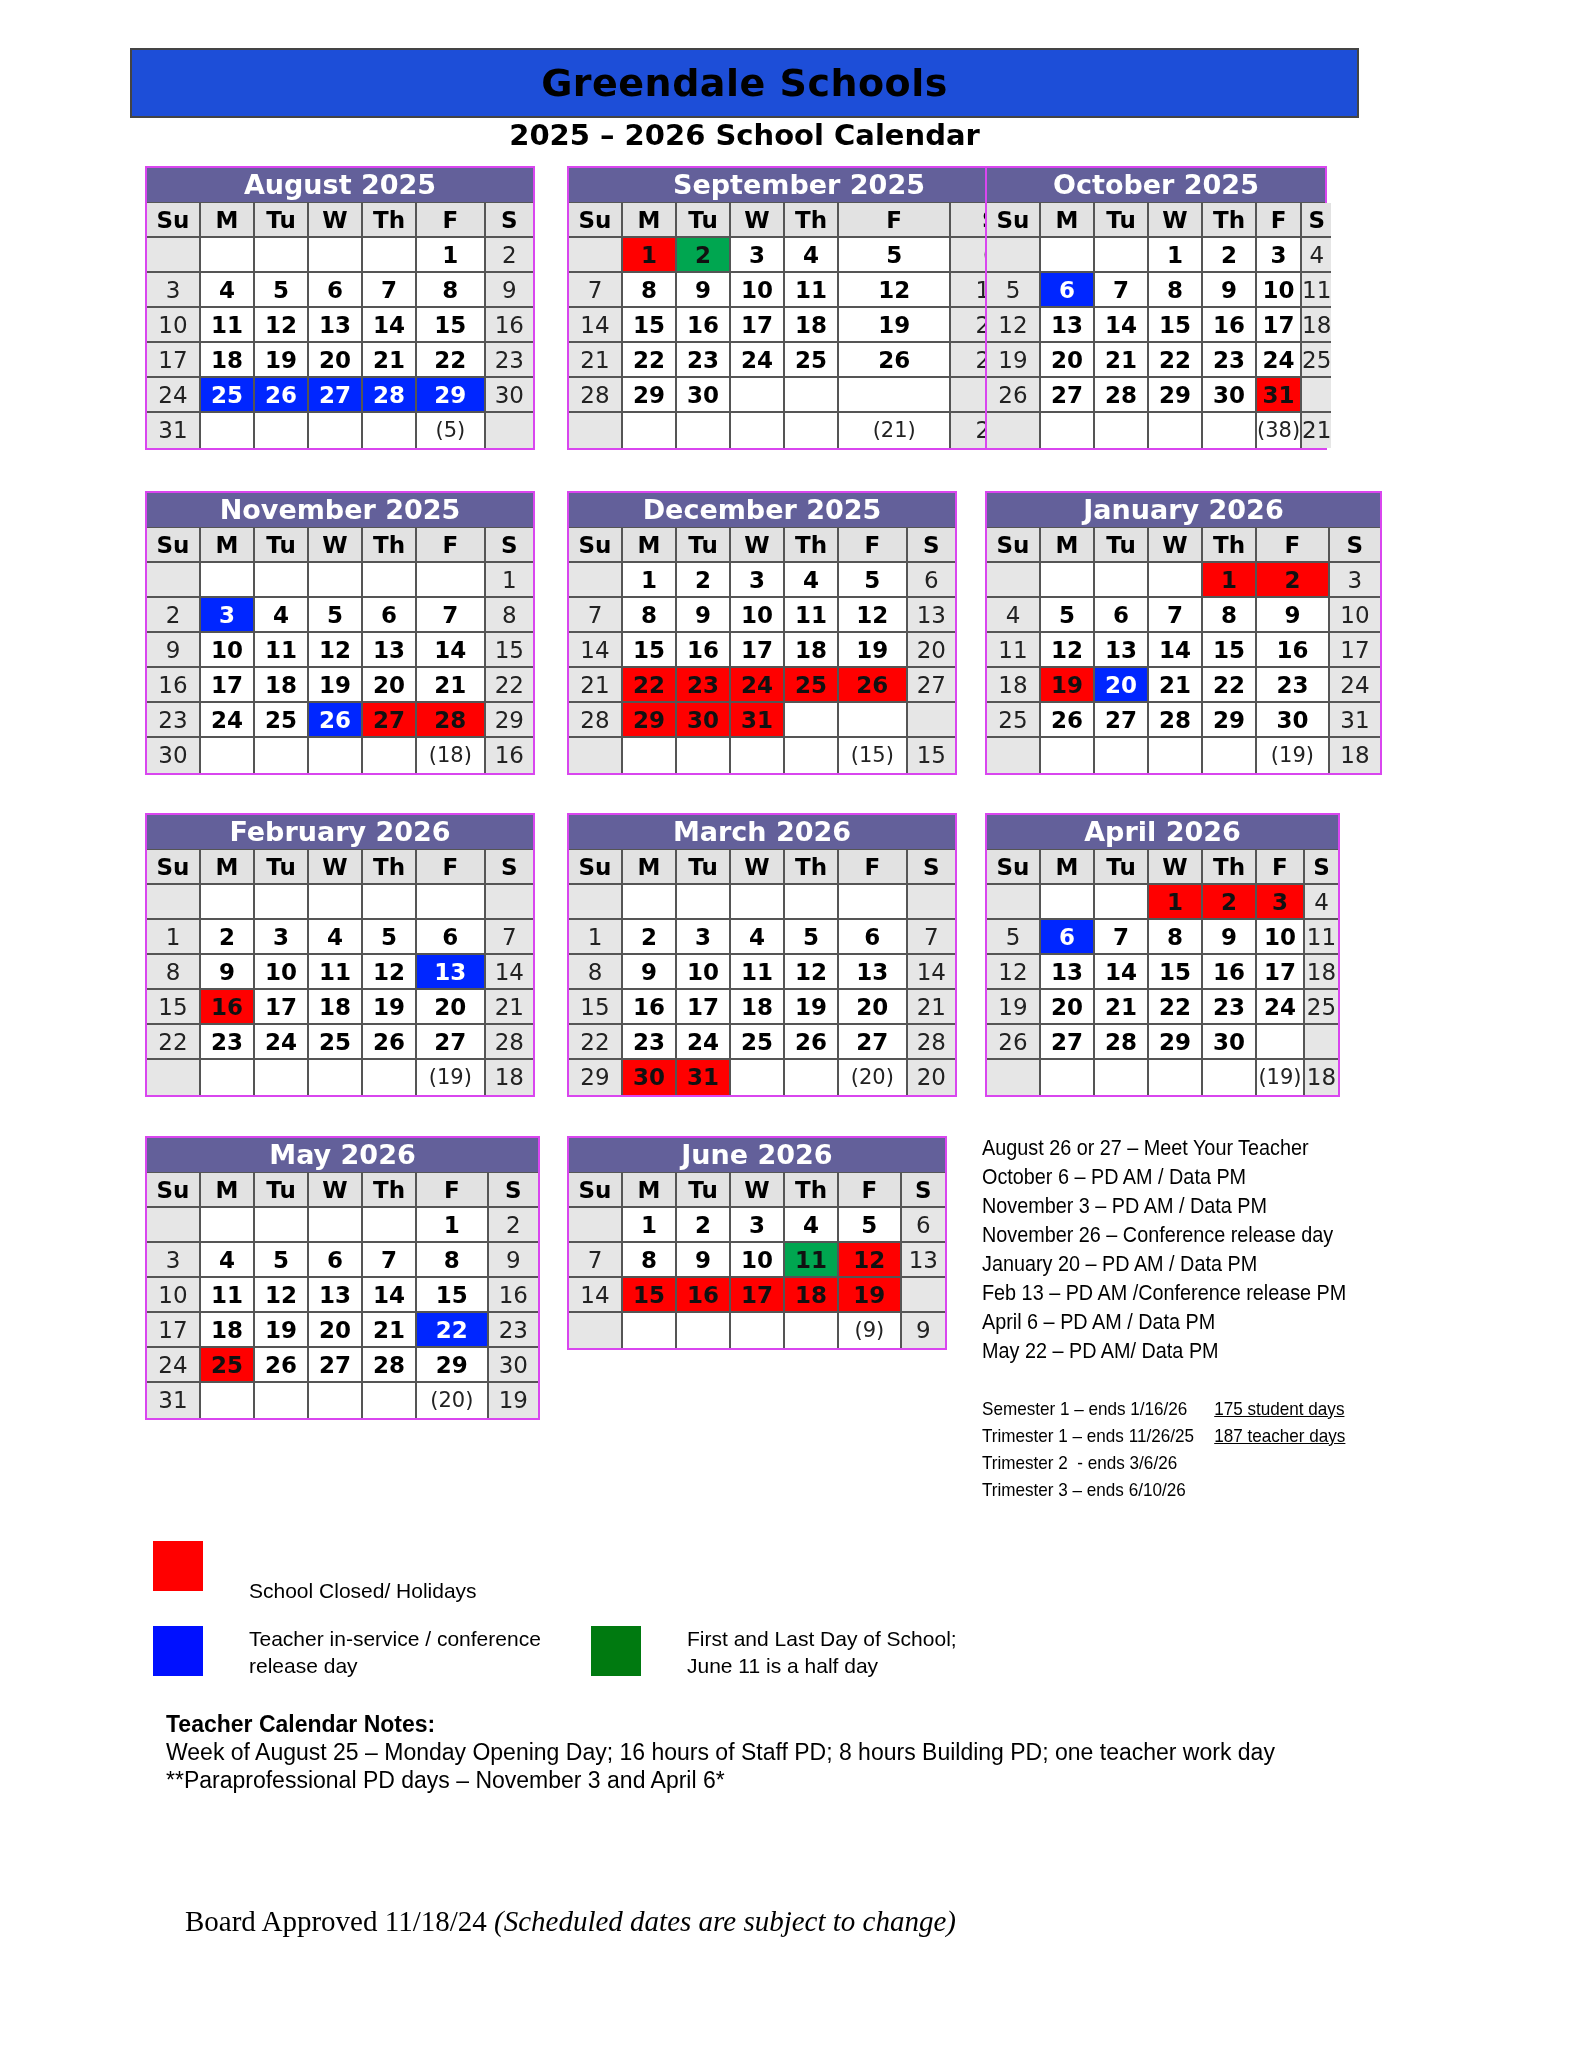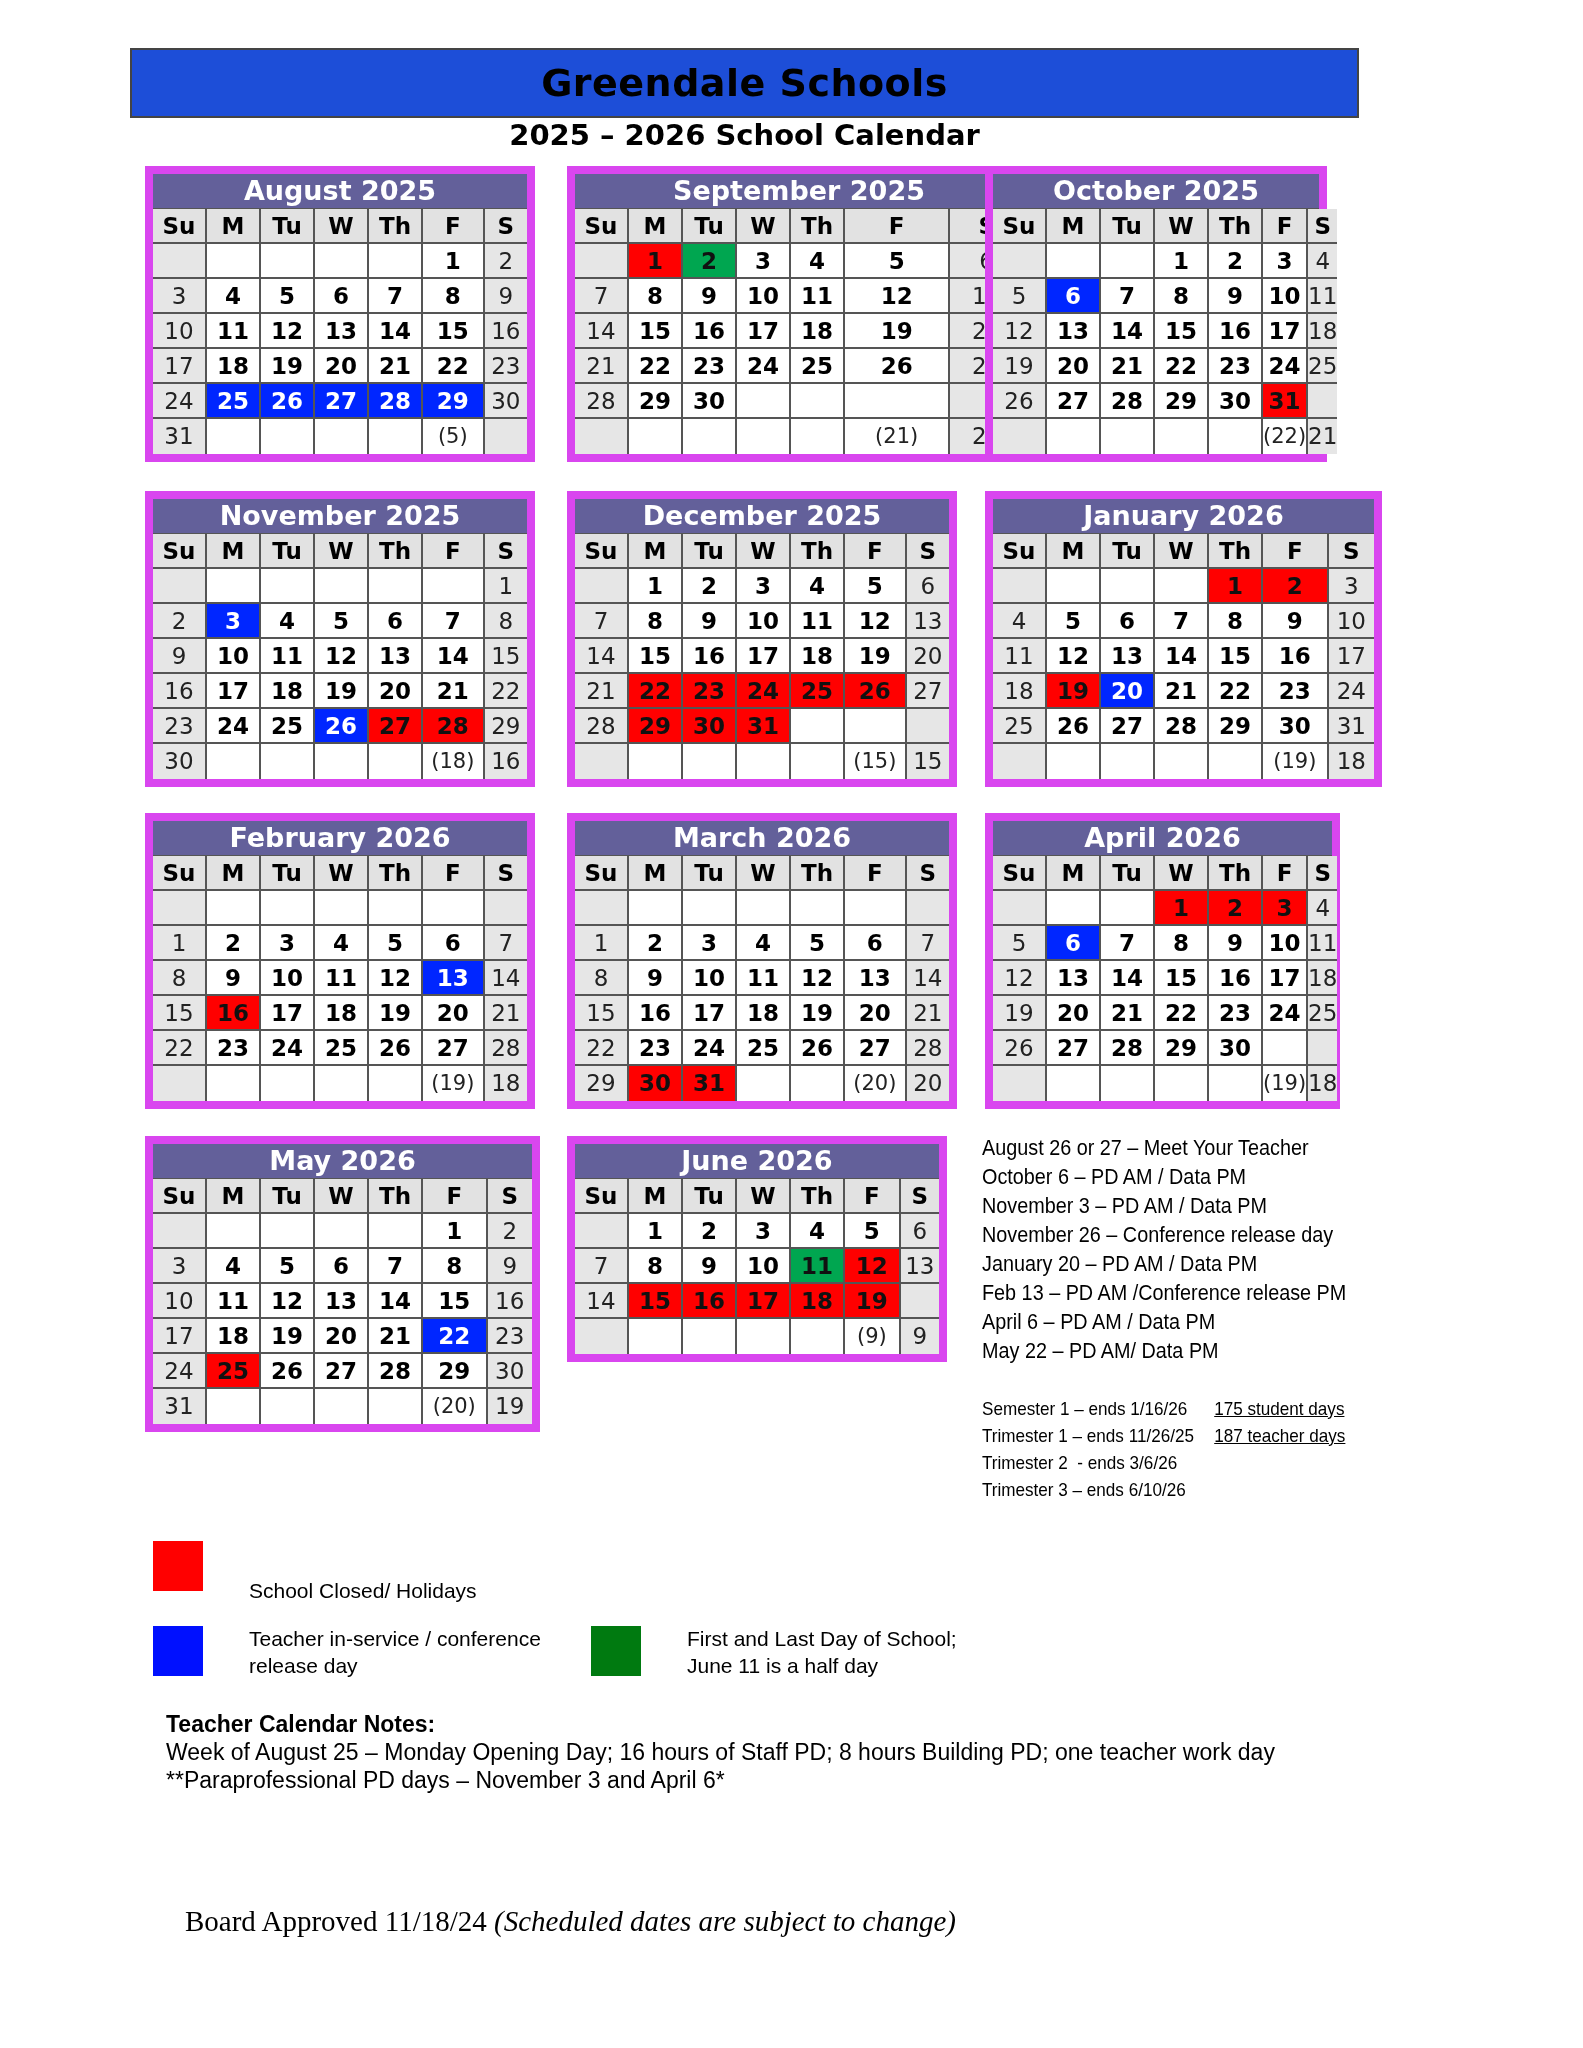--- a/index.html
+++ b/index.html
@@ -12,21 +12,21 @@
     display: flex; align-items: center; justify-content: center;
     font-weight: bold; font-size: 38px; letter-spacing: 0.5px;
   }
   .subtitle {
     position: absolute; left: 130px; top: 118px; width: 1229px; text-align: center;
     font-weight: bold; font-size: 29px;
   }
 
   .cal {
     position: absolute; width: 390px;
-    border: 8px solid #d946ef; background: #000000;
+    border: 2px solid #d946ef; background: #000000;
   }
   .cal-head {
     height: 34px; background: #63609a; color: #fff;
     text-align: center; font-weight: bold; font-size: 27px; line-height: 34px;
   }
   .cal-grid { display: grid; border-top: 1px solid #555; }
   .cal-grid > div {
     height: 35px; line-height: 35px; text-align: center; font-size: 23px;
     border-right: 2px solid #555; border-bottom: 2px solid #555;
   }
@@ -229,21 +229,21 @@
         <div class="wkday">28</div>
         <div class="wkday">29</div>
         <div class="wkday">30</div>
         <div class="wkday c-red">31</div>
         <div class="wkend lastcol"></div>
         <div class="wkend lastrow"></div>
         <div class="wkday lastrow"></div>
         <div class="wkday lastrow"></div>
         <div class="wkday lastrow"></div>
         <div class="wkday lastrow"></div>
-        <div class="wkday count lastrow">(22)</div>
+        <div class="wkday count lastrow">(38)</div>
         <div class="wkend lastcol lastrow">21</div>
       </div>
     </div>
     <div class="cal" style="left: 145px; top: 491px; width: 390px;">
       <div class="cal-head">November 2025</div>
       <div class="cal-grid" style="grid-template-columns: 54px 54px 54px 54px 54px 1.45fr 1fr;">
         <div class="dow">Su</div>
         <div class="dow">M</div>
         <div class="dow">Tu</div>
         <div class="dow">W</div>

